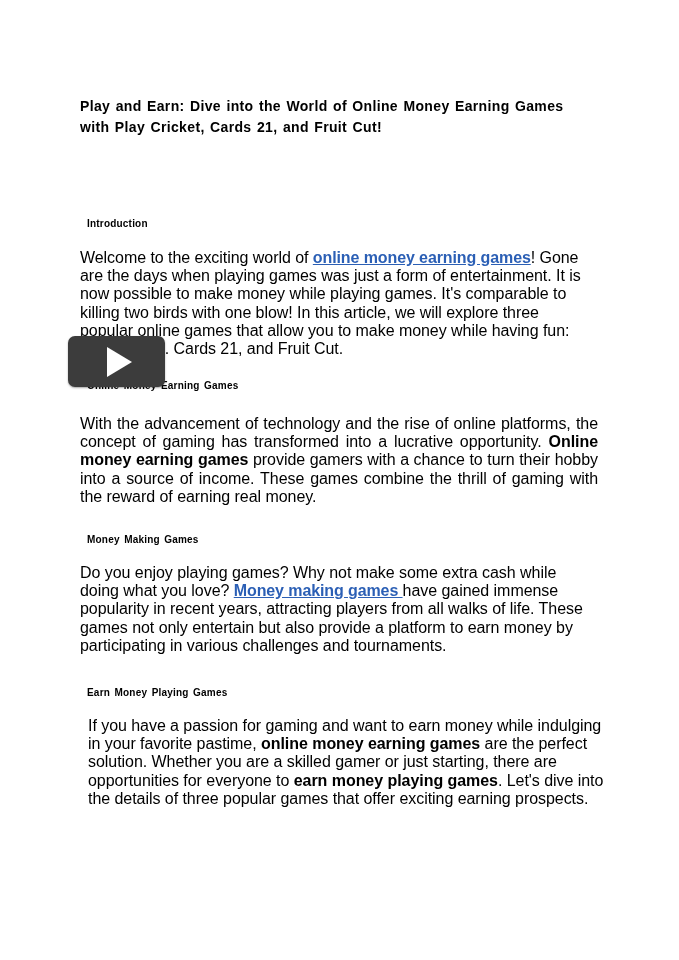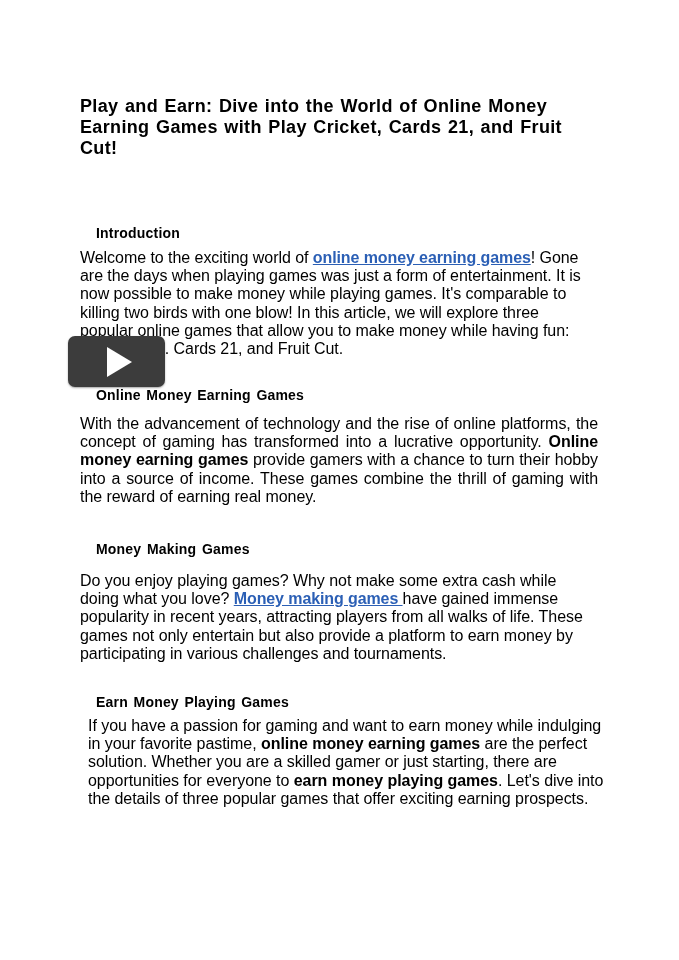--- a/index.html
+++ b/index.html
@@ -21,34 +21,34 @@
     background: #ffffff;
     overflow: hidden;
   }
   .content {
     position: absolute;
     left: 80px;
     top: 96px;
     width: 518px;
   }
   .doc-title {
-    font-size: 18px;
+    font-size: 14px;
     font-weight: bold;
     line-height: 21px;
     letter-spacing: 0.35px;
     margin: 0 0 0 0;
     width: 495px;
     word-spacing: 1.2px;
   }
   .section-heading {
-    font-size: 14px;
+    font-size: 10px;
     font-weight: bold;
     line-height: 18px;
     letter-spacing: 0.2px;
-    margin: 16px;
+    margin: 7px;
     word-spacing: 1.5px;
   }
   .body-text {
     font-size: 16px;
     line-height: 18.2px;
     margin: 0;
     letter-spacing: -0.05px;
   }
   .body-text.justified {
     text-align: justify;
@@ -61,21 +61,21 @@
   }
   b, .bold {
     font-weight: bold;
   }
   
   .blk-intro-h   { position: absolute; left: 0;  top: 112px; }
   .blk-intro-p   { position: absolute; left: 0;  top: 153px; width: 506px; }
   .blk-omeg-h    { position: absolute; left: 0;  top: 274px; }
   .blk-omeg-p    { position: absolute; left: 0;  top: 319px; width: 518px; }
   .blk-mmg-h     { position: absolute; left: 0;  top: 428px; }
-  .blk-mmg-p     { position: absolute; left: 0;  top: 468px; width: 518px; margin-top: 8px; }
+  .blk-mmg-p     { position: absolute; left: 0;  top: 468px; width: 518px; }
   .blk-empg-h    { position: absolute; left: 0;  top: 581px; }
   .blk-empg-p    { position: absolute; left: 8px;  top: 621px; width: 518px; }
   .blk-pcgo-h    { position: absolute; left: 0;  top: 730px; }
 
   .play-button {
     position: absolute;
     left: 68px;
     top: 336px;
     width: 97px;
     height: 51px;

